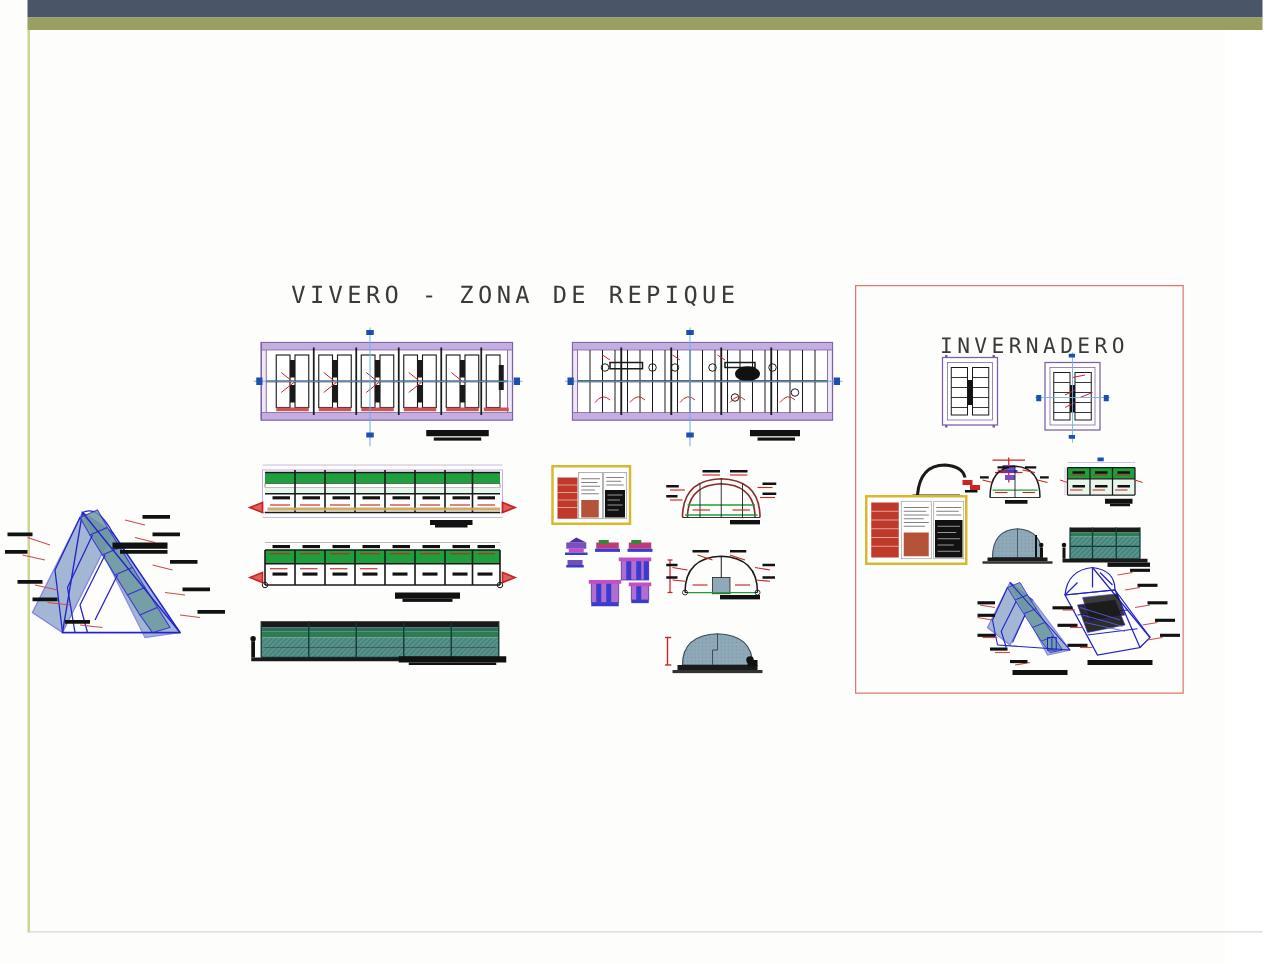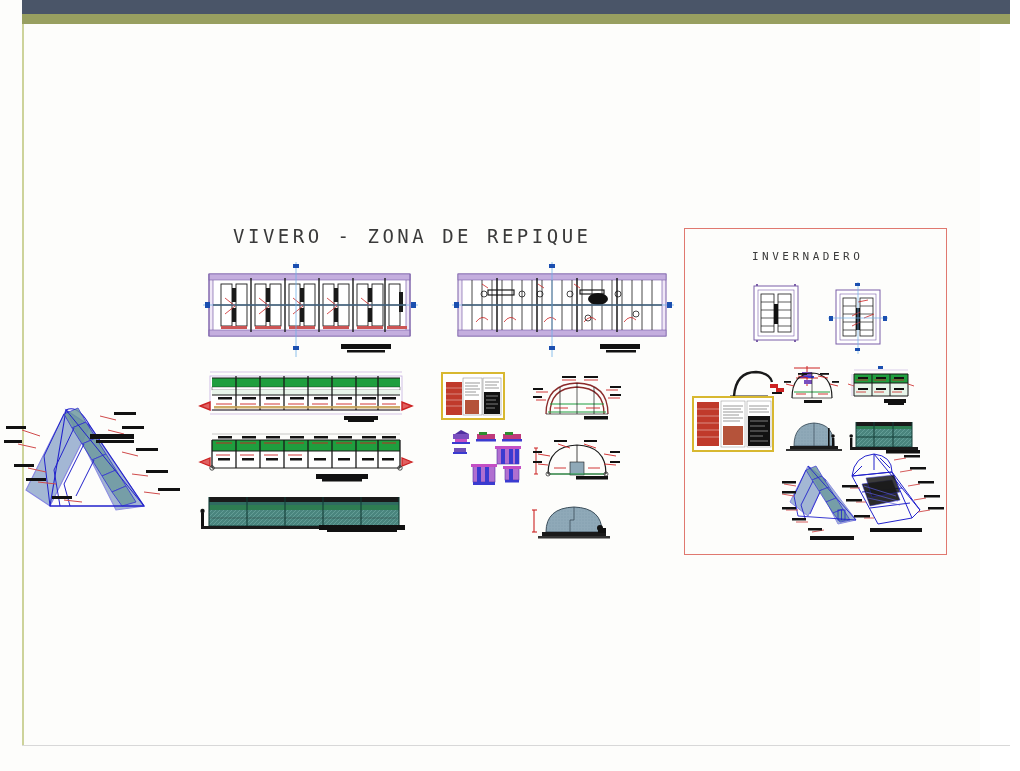--- a/index.html
+++ b/index.html
@@ -6,21 +6,21 @@
   body{width:1020px;height:771px;font-family:"DejaVu Sans",sans-serif;overflow:hidden;}
   .page{position:relative;width:980px;height:771px;background:#fdfdfb;}
   .topbar{position:absolute;left:22px;top:0;width:988px;height:14px;background:#4a5568;}
   .topband{position:absolute;left:22px;top:14px;width:988px;height:10px;background:#989f60;}
   .leftborder{position:absolute;left:22px;top:24px;width:2px;height:722px;background:#cdd39a;}
   .bottomborder{position:absolute;left:22px;top:745px;width:988px;height:1px;background:#d8d8d8;}
 
   .cad-title{position:absolute;color:#3a3a3a;font-family:"DejaVu Sans Mono",monospace;
     letter-spacing:3.5px;white-space:nowrap;}
   #title-vivero{left:233px;top:225px;font-size:19px;}
-  #title-invernadero{left:752px;top:250px;font-size:11px;}
+  #title-invernadero{left:752px;top:267px;font-size:17px;}
 
   .redframe{position:absolute;left:684px;top:228px;width:261px;height:325px;
     border:1.5px solid #e0786f;background:transparent;}
 
   .blk{position:absolute;}
   svg{display:block;overflow:visible;}
   .nosel{user-select:none;}
 </style>
 </head>
 <body>

